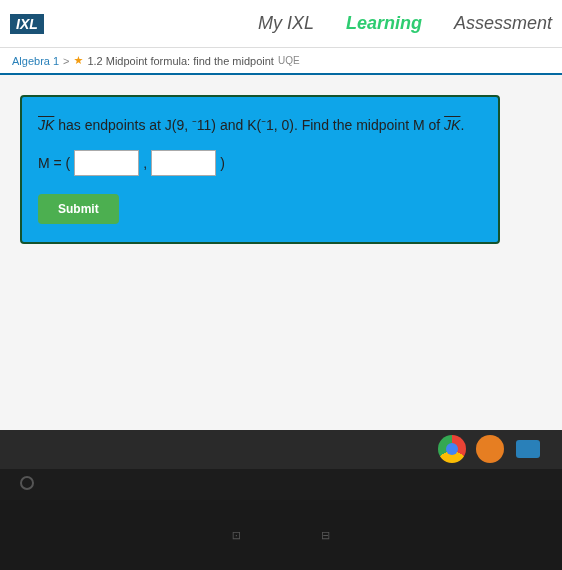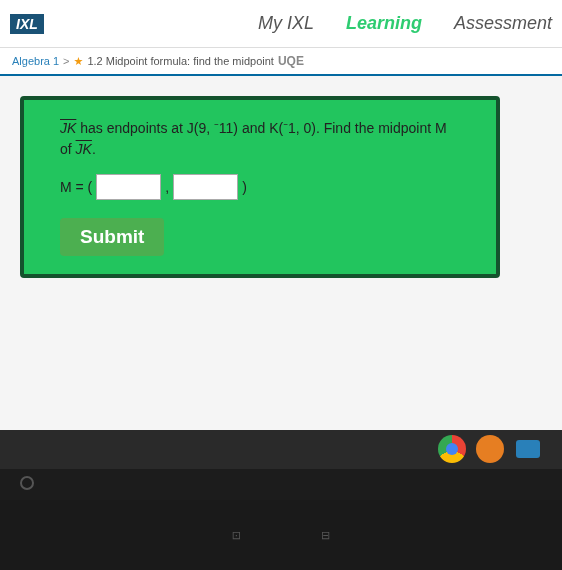--- a/index.html
+++ b/index.html
@@ -95,24 +95,24 @@
     }
 
     
     .main-content {
       background: #f5f5f5;
       padding: 20px 20px;
       height: calc(100% - 64px);
     }
 
     .problem-box {
-      background: #22c55e;
-      border: 4px solid #14532d;
+      background: #0ea5e9;
+      border: 2px solid #14532d;
       border-radius: 4px;
-      padding: 18px 36px;
+      padding: 18px 16px;
       max-width: 480px;
     }
 
     .problem-text {
       font-size: 14px;
       color: #222;
       margin-bottom: 14px;
       line-height: 1.5;
     }
 
@@ -149,21 +149,21 @@
       font-size: 13px;
       padding: 2px 4px;
       outline: none;
     }
 
     .submit-btn {
       background: #4caf50;
       color: white;
       border: none;
       padding: 8px 20px;
-      font-size: 19px;
+      font-size: 12px;
       font-weight: bold;
       border-radius: 4px;
       cursor: pointer;
       text-align: right;
     }
 
     
     .taskbar-area {
       width: 562px;
       height: 140px;
@@ -273,21 +273,21 @@
         <span class="nav-link active">Learning</span>
         <span class="nav-link">Assessment</span>
       </div>
     </div>
 
     <div class="breadcrumb-bar">
       <span class="breadcrumb-link">Algebra 1</span>
       <span class="breadcrumb-sep">&gt;</span>
       <span class="star-icon">★</span>
       <span>1.2 Midpoint formula: find the midpoint</span>
-      <span style="color:#888;font-size:12px;font-weight:bold;">UQE</span>
+      <span style="color:#888;font-size:10px;">UQE</span>
     </div>
 
     <div class="main-content">
       <div class="problem-box">
 
         
         <div class="problem-text">
           <span class="overline">JK</span>
           <span>has endpoints at J(9, ⁻11) and K(⁻1, 0). Find the midpoint M of</span>
           <span class="overline italic">JK</span><span>.</span>

